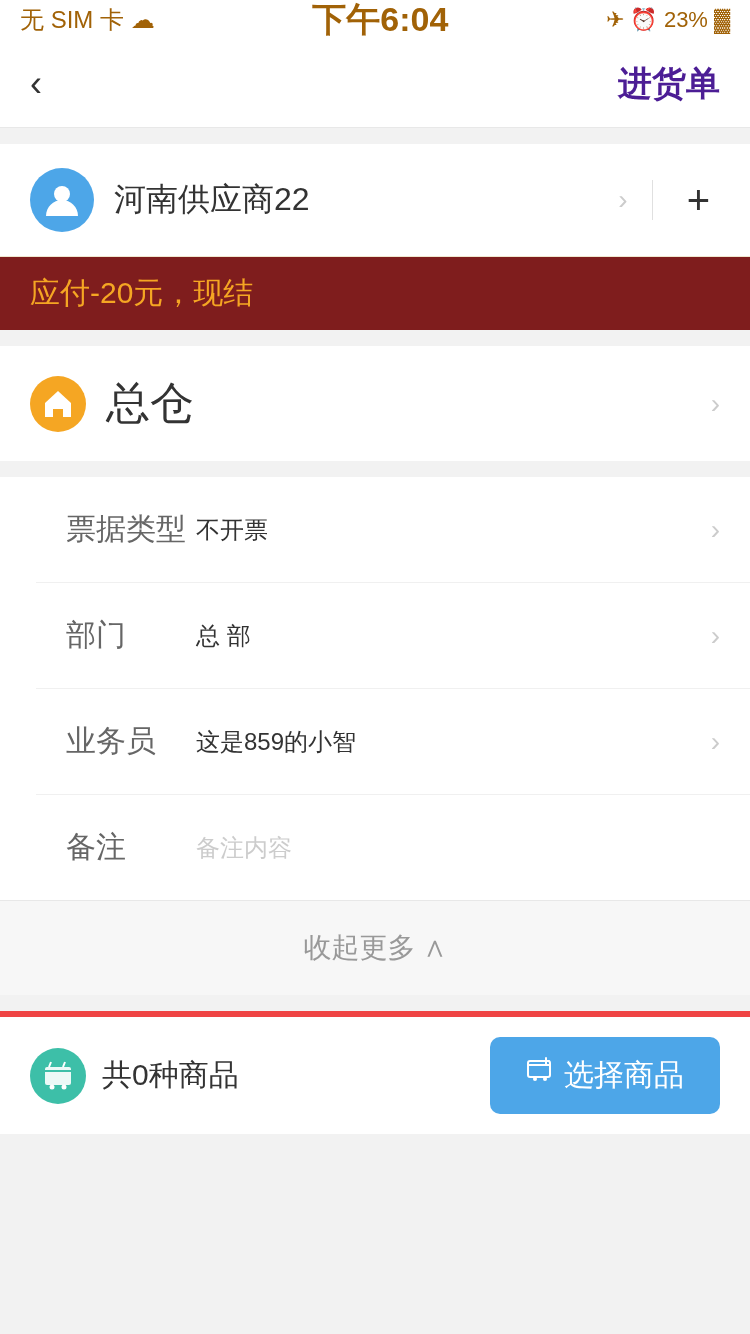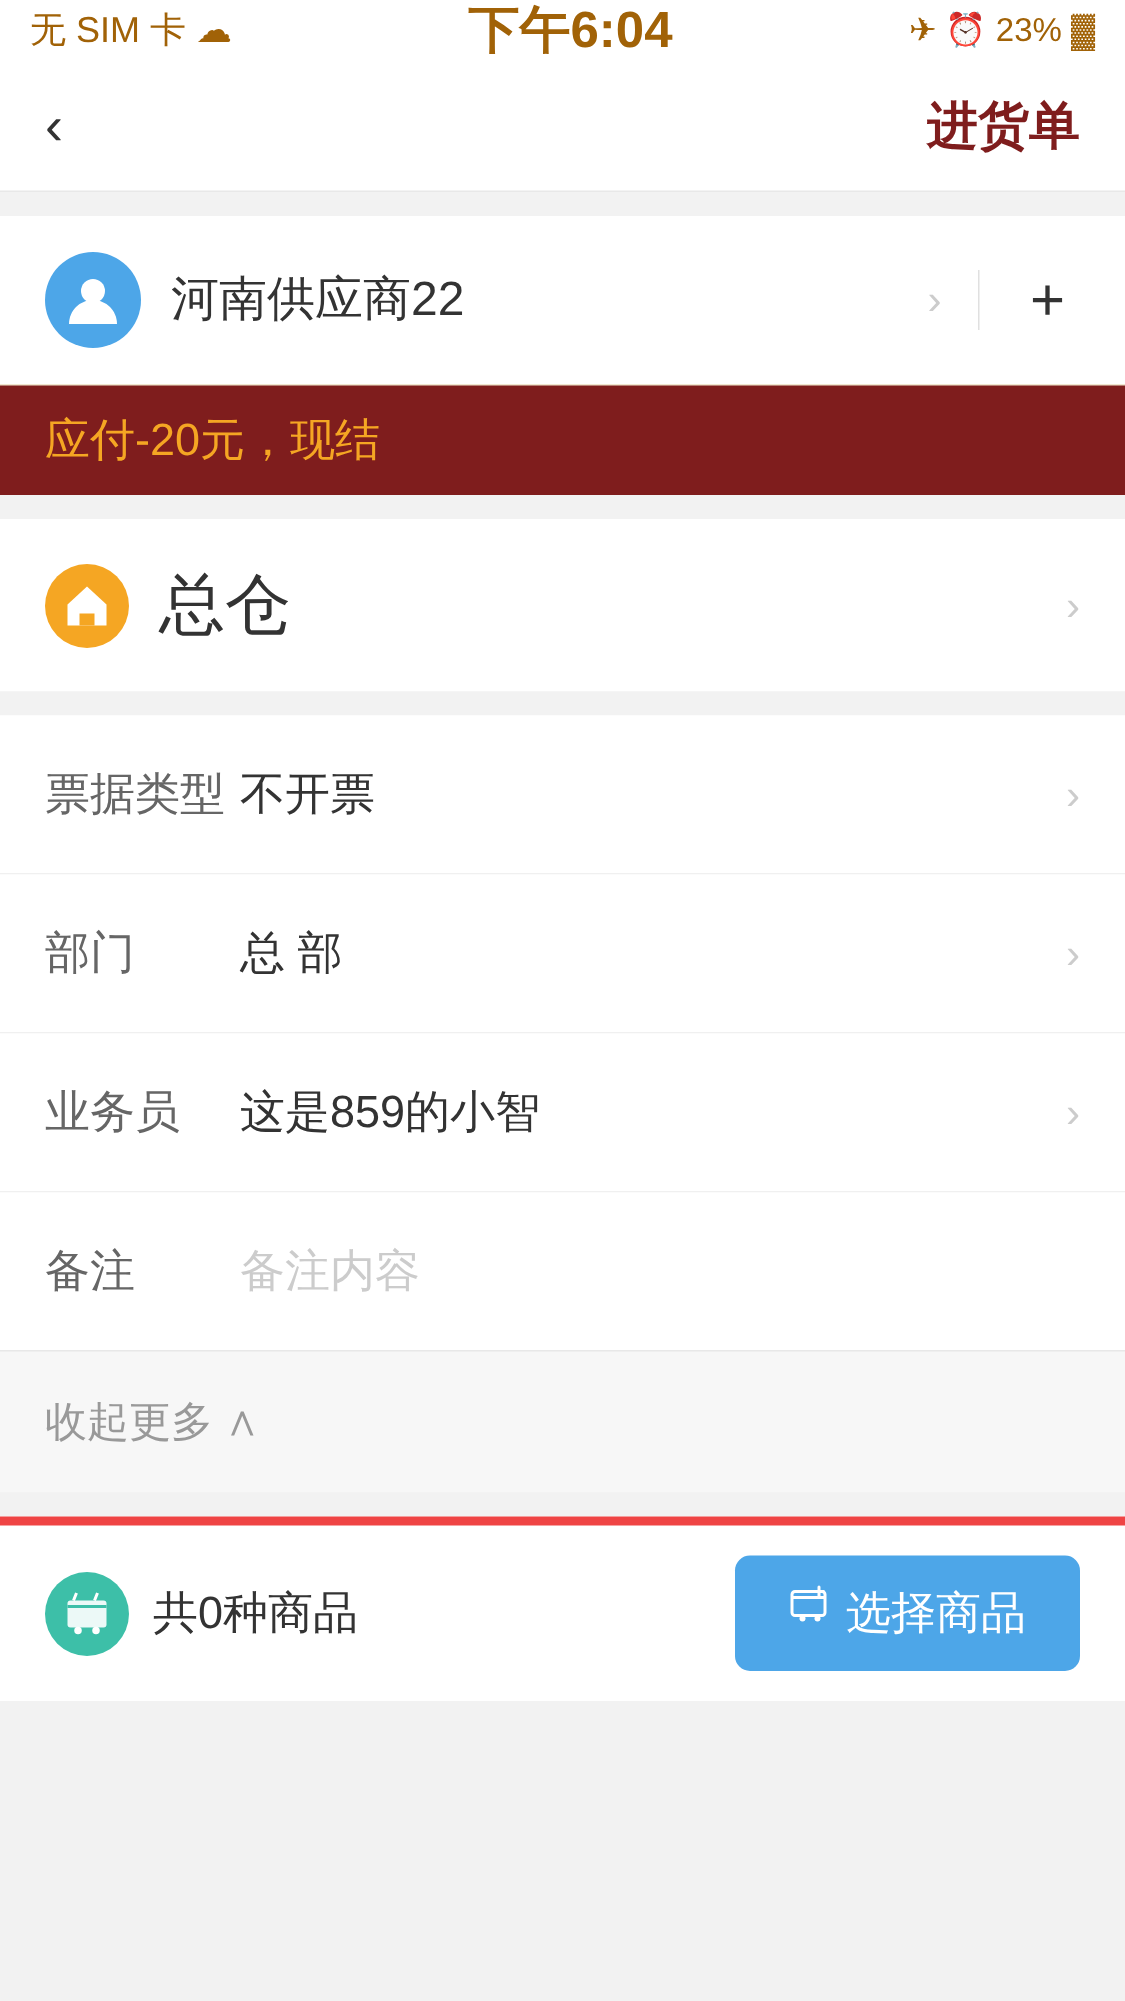--- a/index.html
+++ b/index.html
@@ -40,21 +40,21 @@
     }
     .nav-back {
       font-size: 36px;
       color: #333;
       cursor: pointer;
       padding: 10px 10px 10px 0;
     }
     .nav-title {
       font-size: 34px;
       font-weight: 600;
-      color: #7f1d1d;
+      color: #4c1d95;
     }
     .nav-action {
       font-size: 28px;
       color: #333;
       cursor: pointer;
     }
 
     
     .divider-section {
       height: 16px;
@@ -118,31 +118,32 @@
     }
 
     
     .form-row {
       display: flex;
       align-items: center;
       padding: 32px 30px;
       background: #fff;
       border-bottom: 1px solid #f0f0f0;
       cursor: pointer;
+      margin-left: 36px;
     }
     .form-row:last-child { border-bottom: none; }
     .form-label {
       font-size: 30px;
       color: #666;
       width: 130px;
       flex-shrink: 0;
     }
     .form-value {
       flex: 1;
-      font-size: 30px;
+      font-size: 24px;
       color: #333;
     }
     .form-value.placeholder {
       color: #ccc;
     }
     .form-chevron {
       color: #ccc;
       font-size: 28px;
     }
 
@@ -169,20 +170,21 @@
     .warehouse-name {
       flex: 1;
       font-size: 44px;
       color: #333;
     }
 
     
     .collapse-row {
       display: flex;
       align-items: center;
+      justify-content: center;
       padding: 28px 30px;
       background: #f7f7f7;
       border-top: 1px solid #e8e8e8;
       cursor: pointer;
     }
     .collapse-text {
       font-size: 28px;
       color: #999;
     }
 

